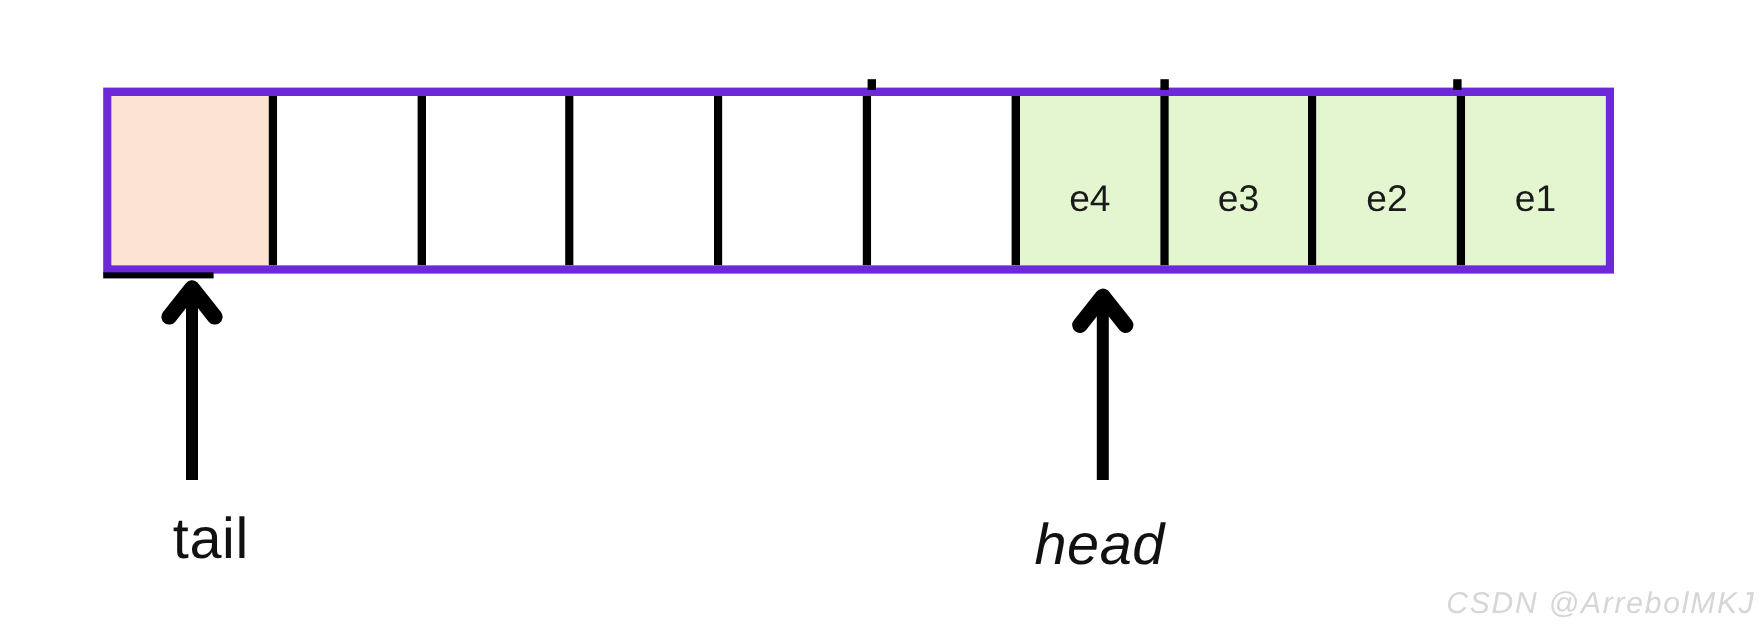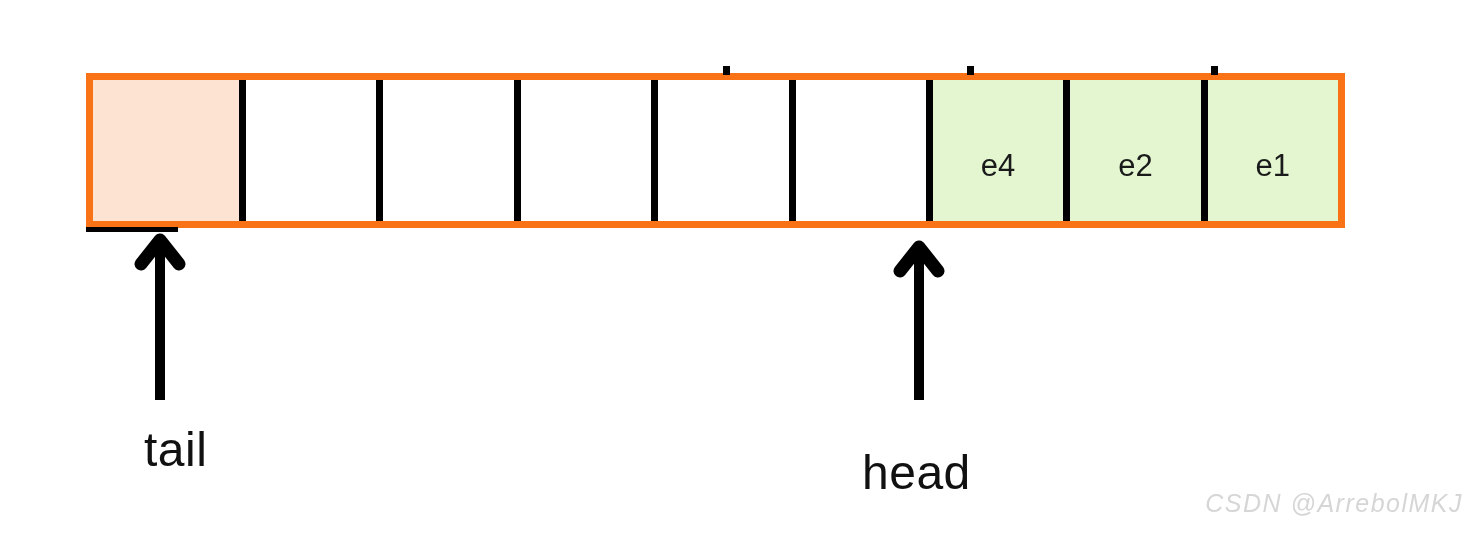--- a/index.html
+++ b/index.html
@@ -16,21 +16,21 @@
     overflow: hidden;
   }
   
   .array {
     position: absolute;
     left: 86px;
     top: 73px;
     width: 1259px;
     height: 155px;
     box-sizing: border-box;
-    border: 7px solid #f97316;
+    border: 7px solid #6d28d9;
     background: #ffffff;
     display: flex;
   }
   .cell {
     flex: 1;
     box-sizing: border-box;
     border-right: 7px solid #000000;
     display: flex;
     align-items: center;
     justify-content: center;
@@ -69,21 +69,21 @@
   .arrow-head { left: 889px; top: 239px; }
 
   
   .pointer-label {
     position: absolute;
     font-size: 48px;
     color: #111111;
     letter-spacing: 0.5px;
   }
   .pointer-label.tail { left: 144px; top: 422px; }
-  .pointer-label.head { left: 862px; top: 445px; }
+  .pointer-label.head { left: 862px; top: 427px; font-style: italic; }
 
   
   .watermark {
     position: absolute;
     right: 4px;
     top: 489px;
     font-size: 25px;
     letter-spacing: 1.5px;
     color: #d6d6d6;
     font-style: italic;
@@ -95,20 +95,21 @@
 <div class="canvas">
 
   <div class="array">
     <div class="cell tail-slot"></div>
     <div class="cell"></div>
     <div class="cell"></div>
     <div class="cell"></div>
     <div class="cell"></div>
     <div class="cell"></div>
     <div class="cell occupied">e4</div>
+    <div class="cell occupied">e3</div>
     <div class="cell occupied">e2</div>
     <div class="cell occupied">e1</div>
   </div>
 
   <div class="tick t1"></div>
   <div class="tick t2"></div>
   <div class="tick t3"></div>
   <div class="underline-artifact"></div>
 
   <svg class="arrow arrow-tail" width="60" height="172" viewBox="0 0 60 172">

